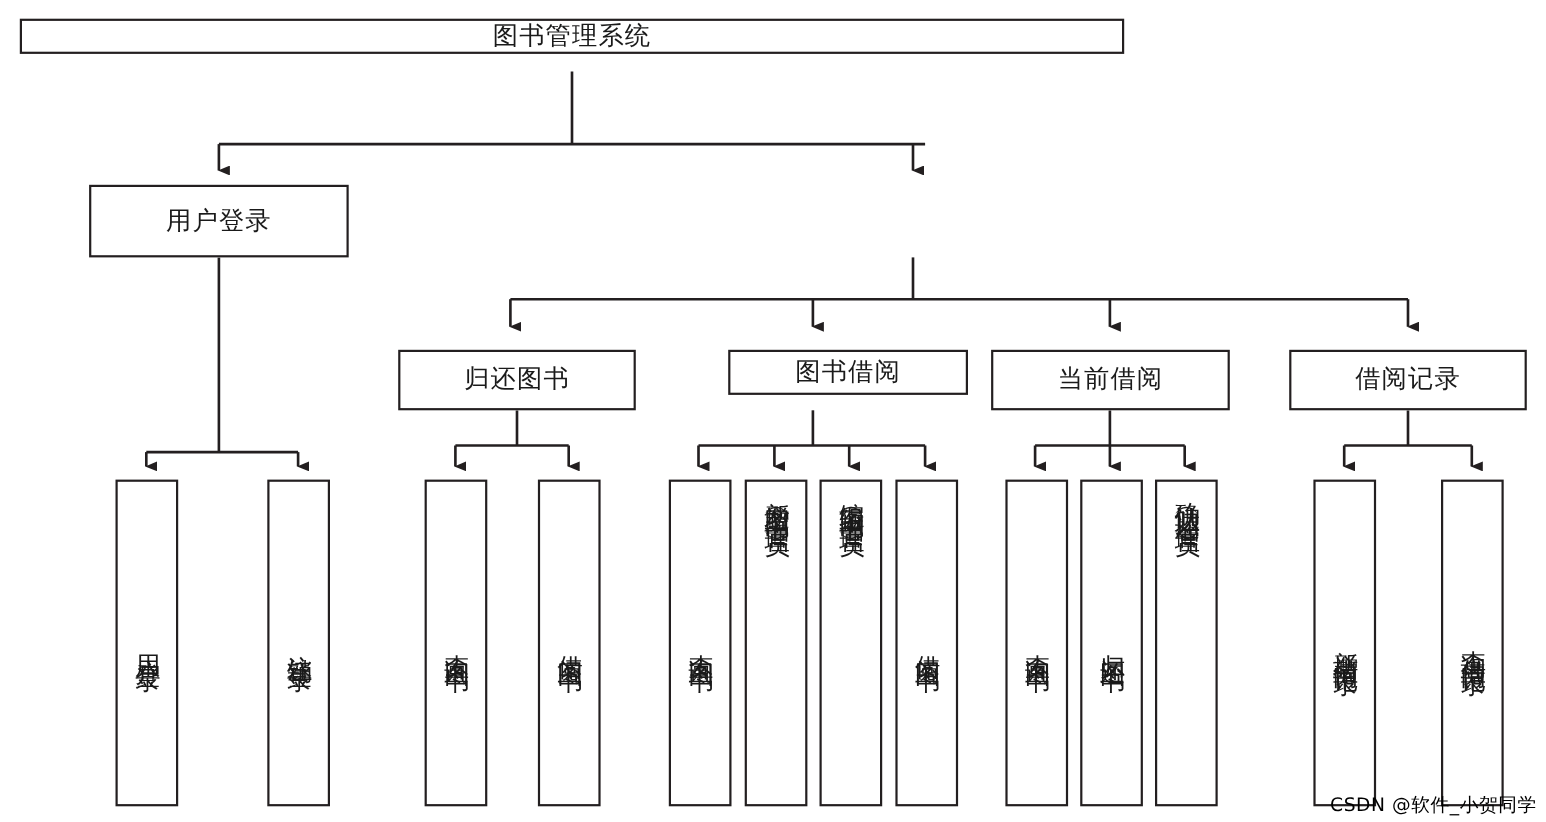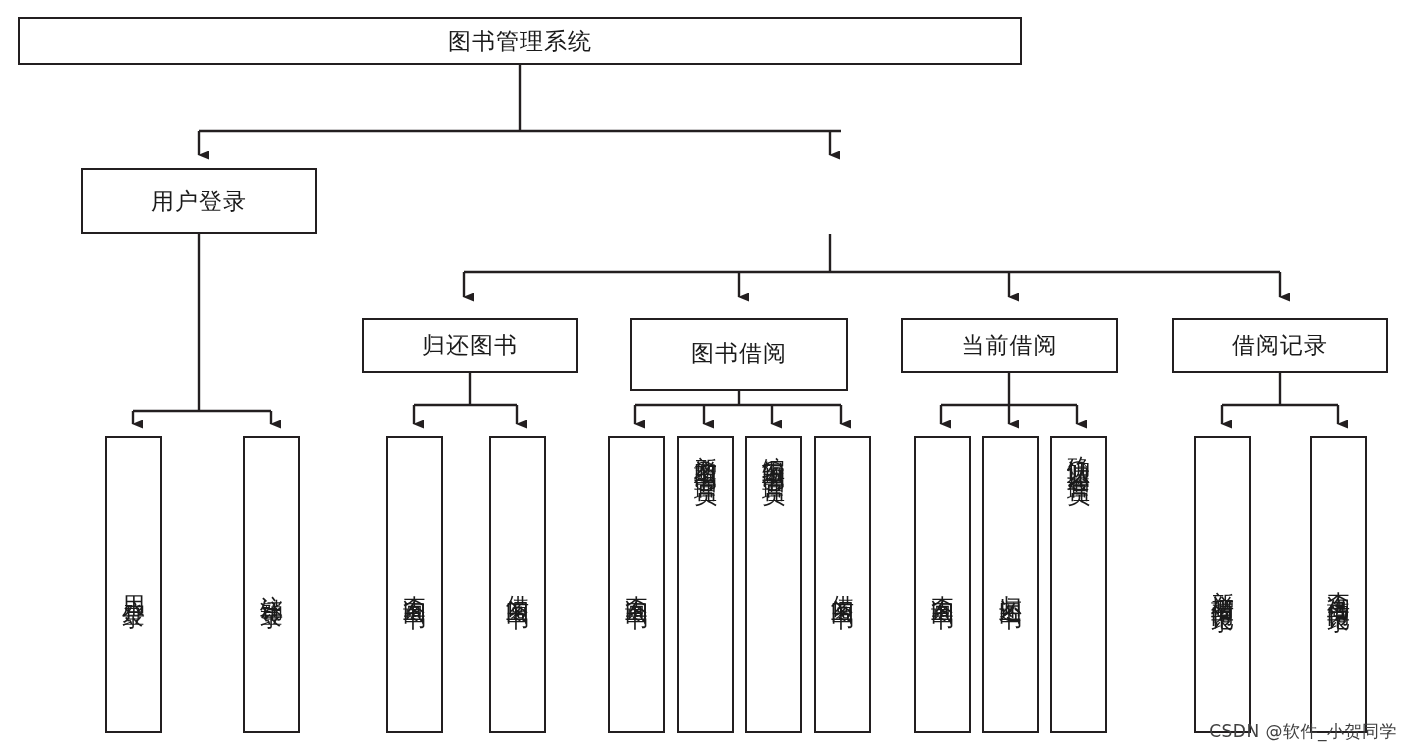--- a/index.html
+++ b/index.html
@@ -54,21 +54,21 @@
     display:block;
   }
   .node.vcenter{
     align-items:center;
   }
   .watermark{
     position:absolute;
     right:8px;
     bottom:4px;
     font-size:17px;
-    color:#404040;
+    color:#000000;
     letter-spacing:0.5px;
     z-index:3;
     white-space:nowrap;
     font-family:"DejaVu Sans","Liberation Sans",sans-serif;
   }
 </style>
 </head>
 <body>
 
 <div id="diagram">
@@ -116,32 +116,32 @@
       <path d="M1009,405 L1009,424" marker-end="url(#arw)"></path>
       <path d="M1077,405 L1077,424" marker-end="url(#arw)"></path>
 
       <path d="M1280,373 L1280,405"></path>
       <path d="M1222,405 L1338,405"></path>
       <path d="M1222,405 L1222,424" marker-end="url(#arw)"></path>
       <path d="M1338,405 L1338,424" marker-end="url(#arw)"></path>
     </g>
   </svg>
 
-  <div class="node" style="left:18px;top:17px;width:1004px;height:48px;">
+  <div class="node" style="left:18px;top:17px;width:1004px;height:32px;">
     <span class="label">图书管理系统</span>
   </div>
 
   <div class="node" style="left:81px;top:168px;width:236px;height:66px;">
     <span class="label">用户登录</span>
   </div>
 
   <div class="node" style="left:362px;top:318px;width:216px;height:55px;">
     <span class="label">归还图书</span>
   </div>
-  <div class="node" style="left:630px;top:318px;width:218px;height:73px;font-family:Liberation Serif, serif;">
+  <div class="node" style="left:662px;top:318px;width:218px;height:41px;">
     <span class="label">图书借阅</span>
   </div>
   <div class="node" style="left:901px;top:318px;width:217px;height:55px;">
     <span class="label">当前借阅</span>
   </div>
   <div class="node" style="left:1172px;top:318px;width:216px;height:55px;">
     <span class="label">借阅记录</span>
   </div>
 
   <div class="node vertical vcenter" style="left:105px;top:436px;width:57px;height:297px;">

